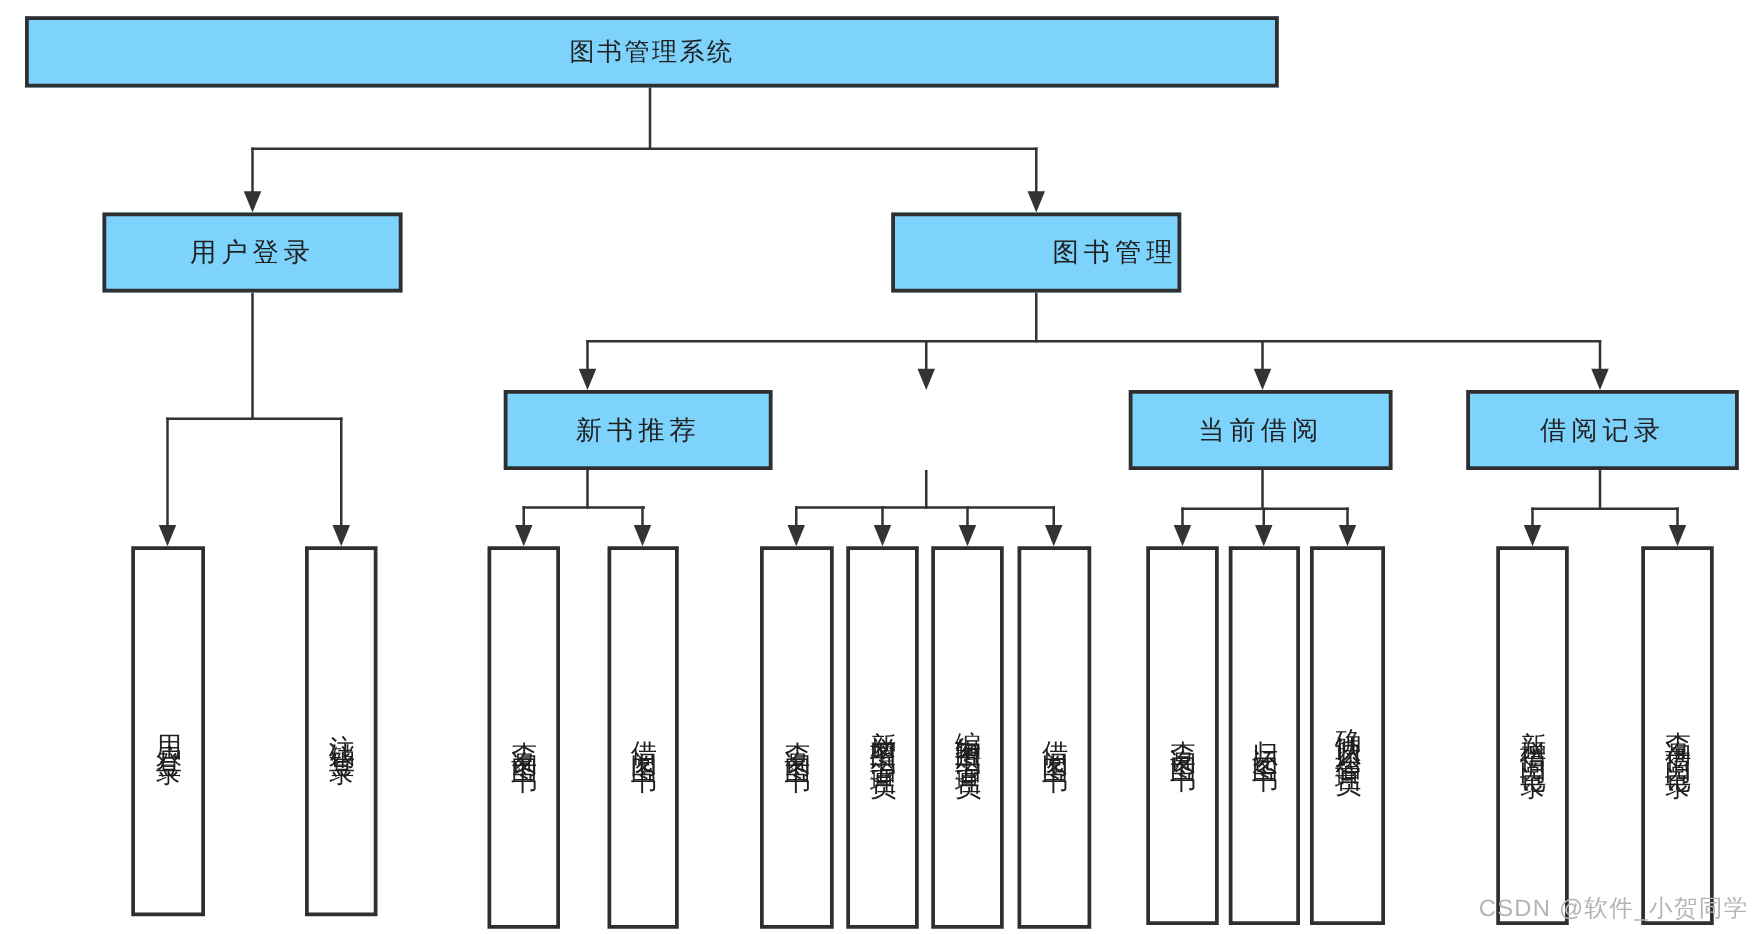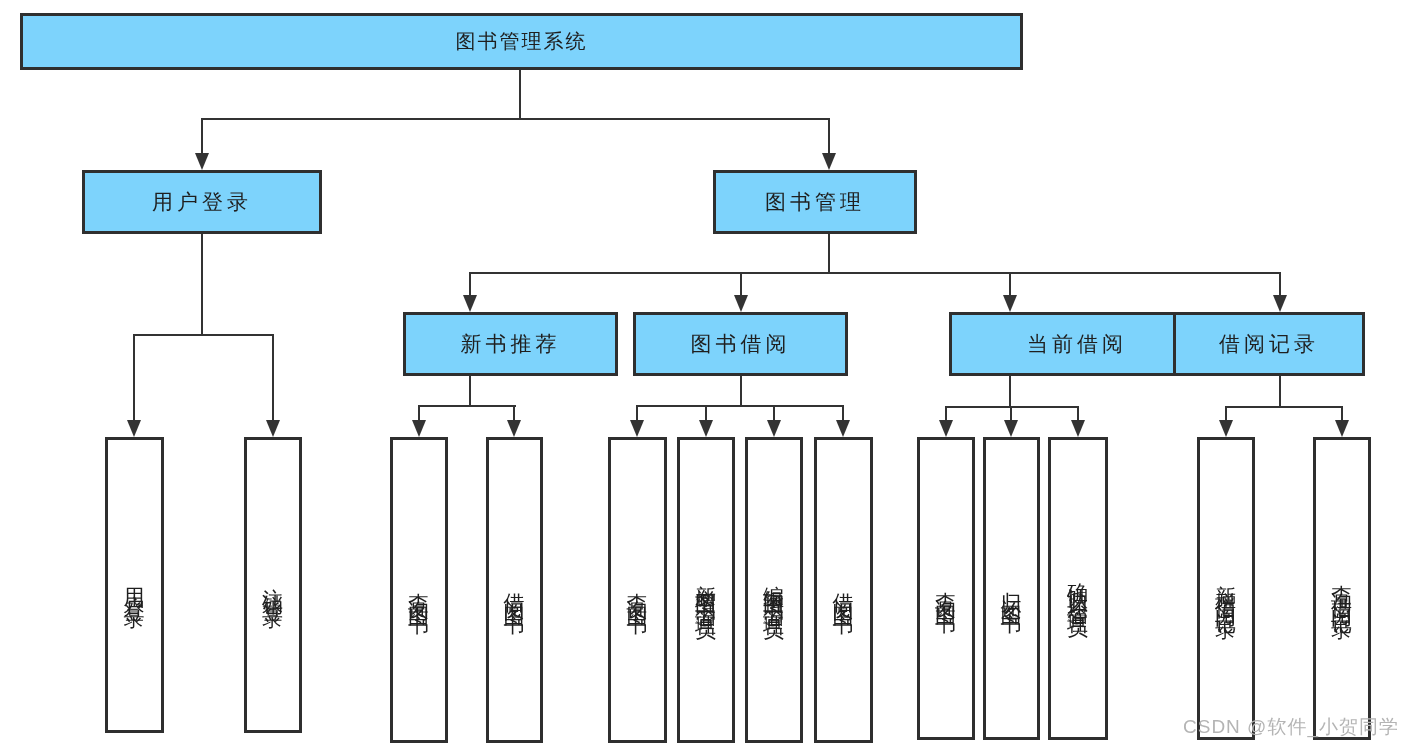--- a/index.html
+++ b/index.html
@@ -133,34 +133,31 @@
   <div class="vline" style="left:1341px;top:406px;height:19px;"></div>
   <div class="arrow" style="left:1335px;top:420px;"></div>
 
   <div class="box root-box" style="left:20px;top:13px;width:1003px;height:57px;">
     <span>图书管理系统</span>
   </div>
 
   <div class="box lvl-box" style="left:82px;top:170px;width:240px;height:64px;">
     <span>用户登录</span>
   </div>
-  <div class="box lvl-box" style="left:713px;top:170px;width:204px;height:64px;">
+  <div class="box lvl-box" style="left:713px;top:170px;width:232px;height:64px;justify-content:flex-end;">
     <span>图书管理</span>
   </div>
 
   <div class="box lvl-box" style="left:362px;top:312px;width:215px;height:64px;margin-left:41px;">
     <span>新书推荐</span>
   </div>
-  <div class="box lvl-box" style="left:633px;top:312px;width:215px;height:64px;">
-    <span>图书借阅</span>
-  </div>
-  <div class="box lvl-box" style="left:949px;top:312px;width:256px;height:64px;">
+  <div class="box lvl-box" style="left:903px;top:312px;width:211px;height:64px;">
     <span>当前借阅</span>
   </div>
-  <div class="box lvl-box" style="left:1173px;top:312px;width:192px;height:64px;">
+  <div class="box lvl-box" style="left:1173px;top:312px;width:218px;height:64px;">
     <span>借阅记录</span>
   </div>
 
   <div class="leaf" style="left:105px;width:59px;height:296px;">
     <span>用户登录</span>
   </div>
   <div class="leaf" style="left:244px;width:58px;height:296px;">
     <span>注销登录</span>
   </div>
 

